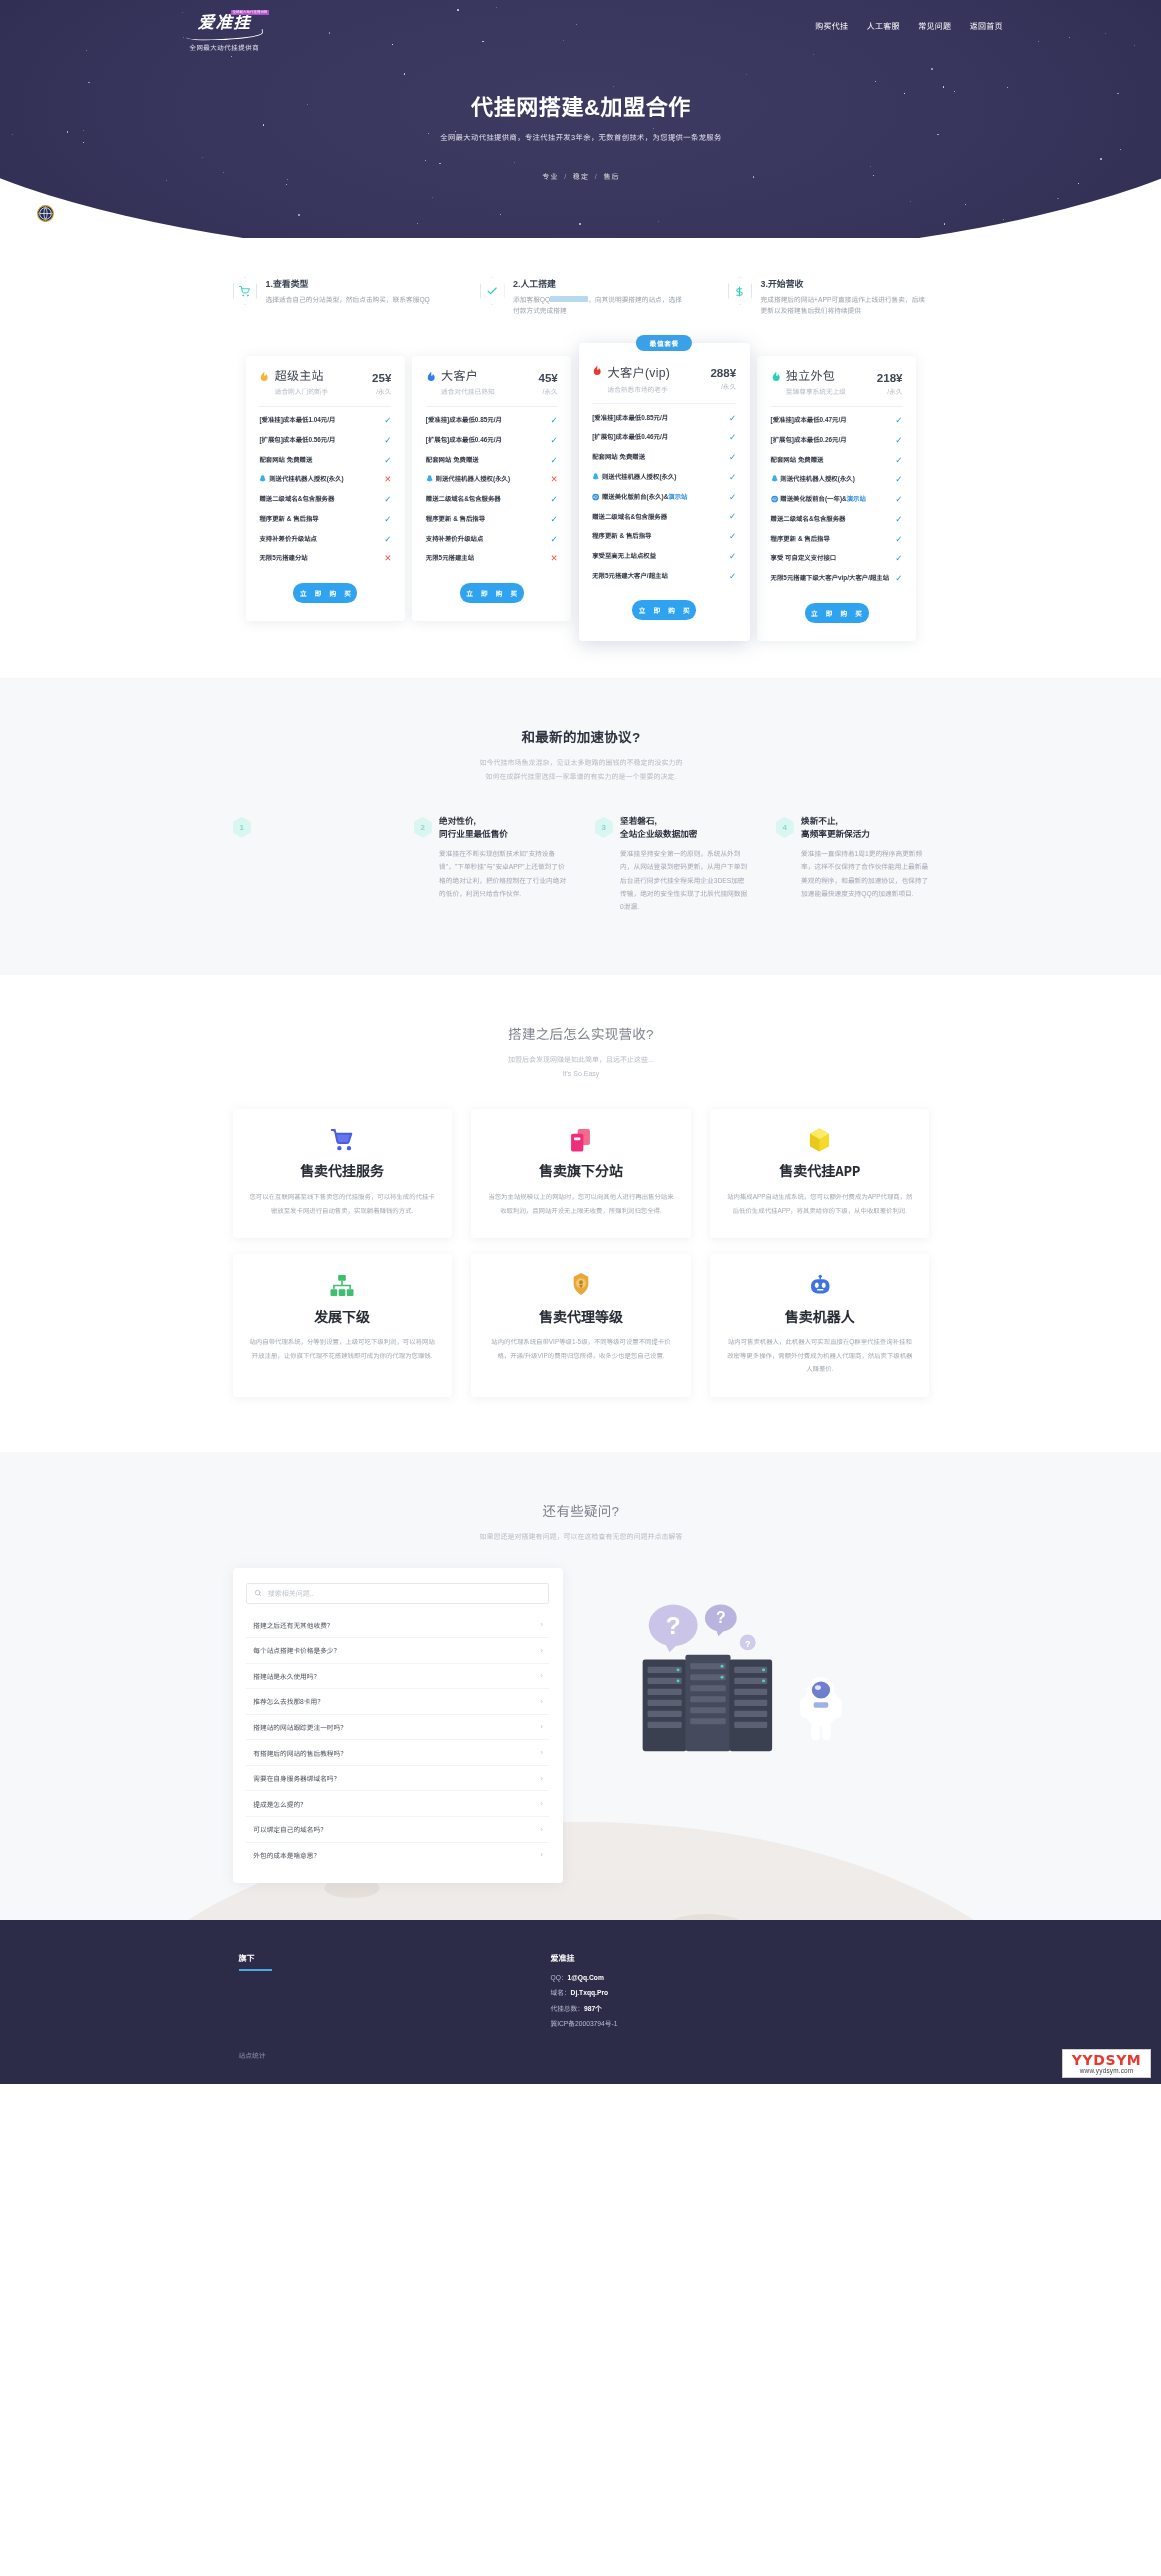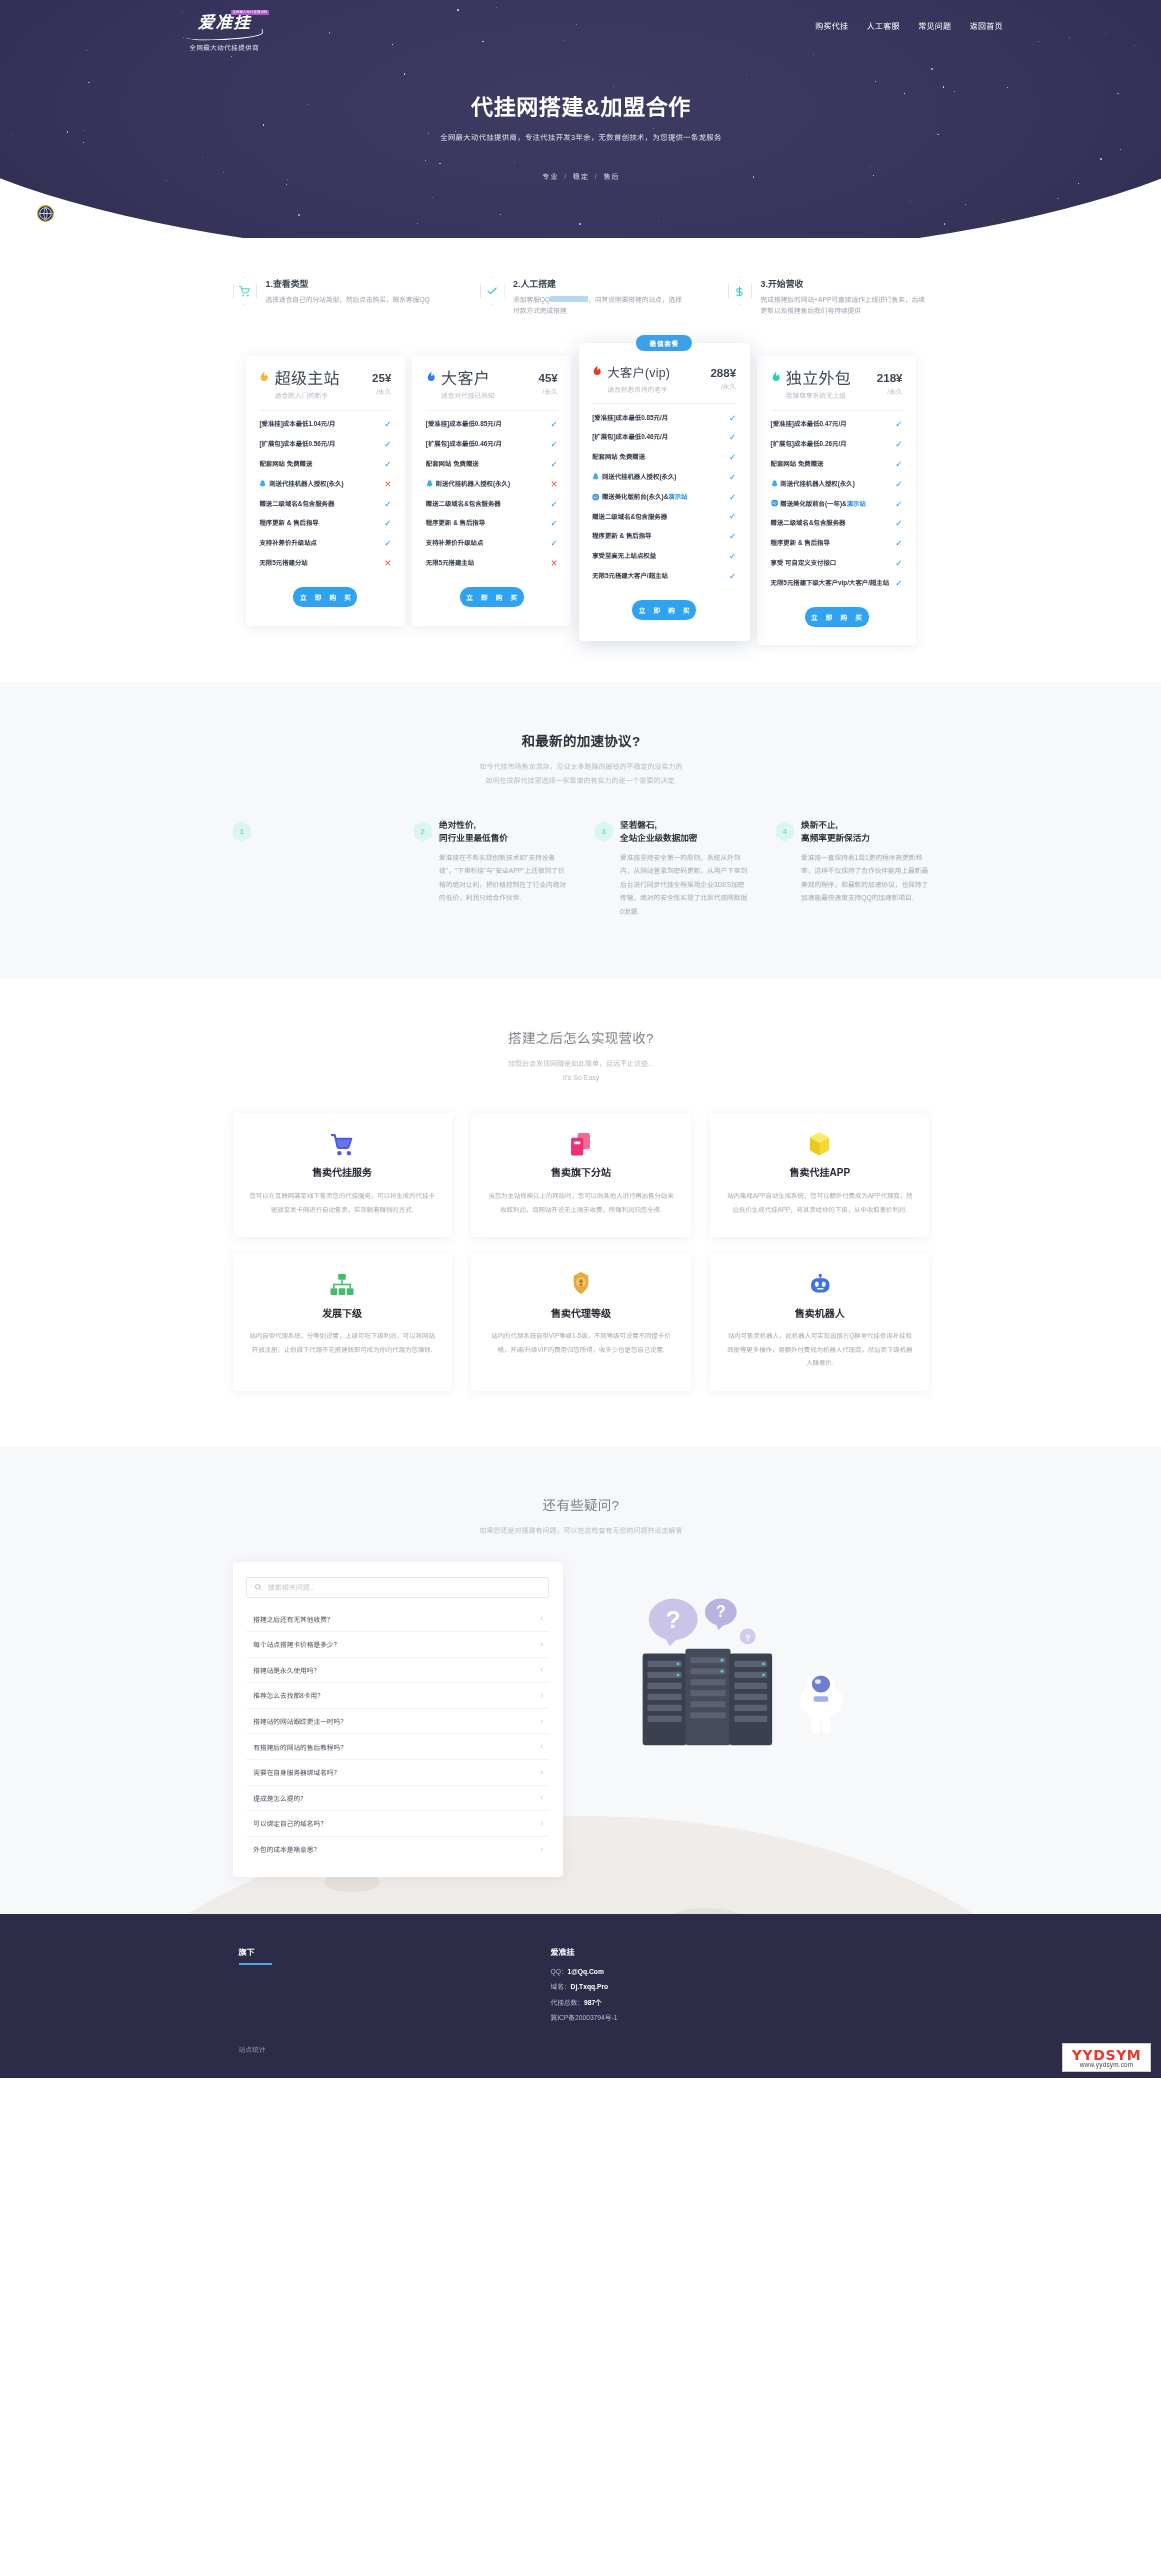--- a/index.html
+++ b/index.html
@@ -196,21 +196,21 @@
     font-weight: bold;
     padding: 3.1px 13.5px;
     border-radius: 8px;
     white-space: nowrap;
     letter-spacing: 0.6px;
   }
   .plan-head { display: flex; align-items: flex-start; }
   .flame { width: 10.4px; height: 12.2px; flex: 0 0 10.4px; margin-right: 4.9px; margin-top: 1.2px; }
   .plan-name-box { flex: 1; }
   .plan-name {
-    font-size: 16px; color: #3f4654; letter-spacing: 0.3px; line-height: 1.1;
+    font-size: 12px; color: #3f4654; letter-spacing: 0.3px; line-height: 1.1;
   }
   .plan-sub { font-size: 6.7px; color: #b5bcc6; margin-top: 3.1px; }
   .plan-price-box { text-align: right; padding-top: 1.2px; }
   .plan-price { font-size: 11.6px; font-weight: bold; color: #3f4654; }
   .plan-unit { font-size: 6.7px; color: #b5bcc6; display: block; margin-top: 1.8px; }
   .plan.featured .plan-head { align-items: baseline; }
   .plan.featured .plan-name { font-size: 12.2px; }
   .plan-divider { height: 0.6px; background: #eef0f3; margin: 9.8px 0 3.7px; }
   .feature {
     display: flex; align-items: center; justify-content: space-between;
@@ -291,21 +291,21 @@
   }
   .rev-card {
     background: #ffffff;
     border-radius: 3.7px;
     box-shadow: 0 1.2px 9.8px rgba(140,150,170,.13);
     padding: 18.3px 16px 21px;
     text-align: center;
     min-height: 119px;
   }
   .rev-icon { height: 26px; margin-bottom: 7.3px; display: flex; align-items: center; justify-content: center; }
-  .rev-title { font-size: 10px; font-weight: bold; color: #272c35; margin-bottom: 9.8px; }
+  .rev-title { font-size: 14px; font-weight: bold; color: #272c35; margin-bottom: 9.8px; font-family: Liberation Mono, monospace; }
   .rev-desc { font-size: 6.4px; color: #a3aab3; line-height: 2.1; }
 
   
   .faq {
     background: #f7f8fa;
     padding: 48px 0 0;
     position: relative;
     overflow: hidden;
   }
   .faq-body {

